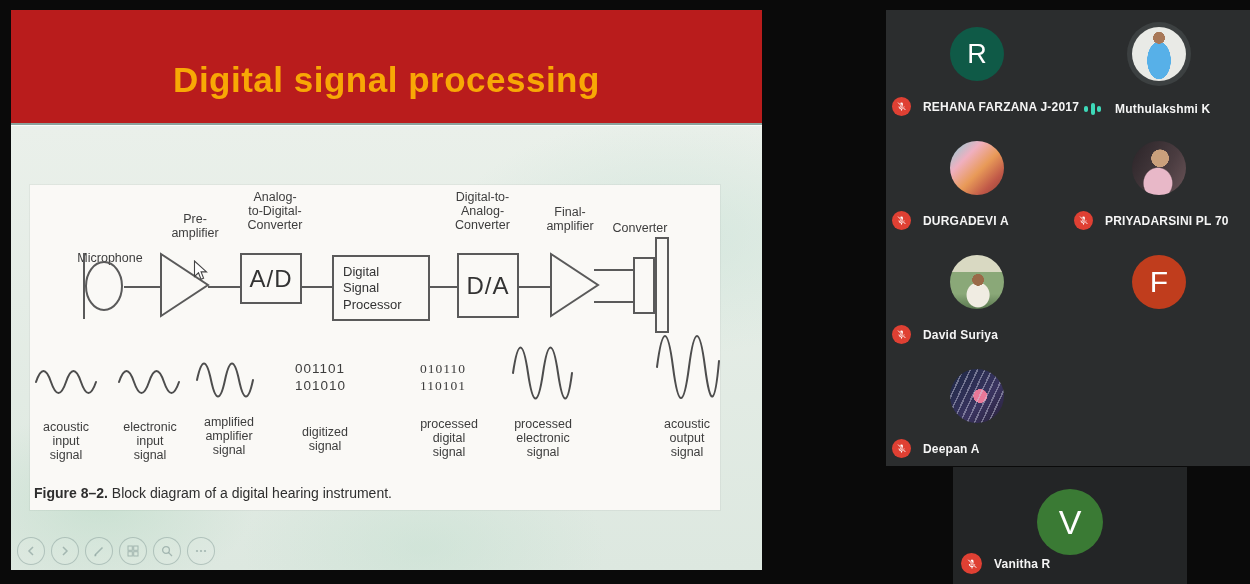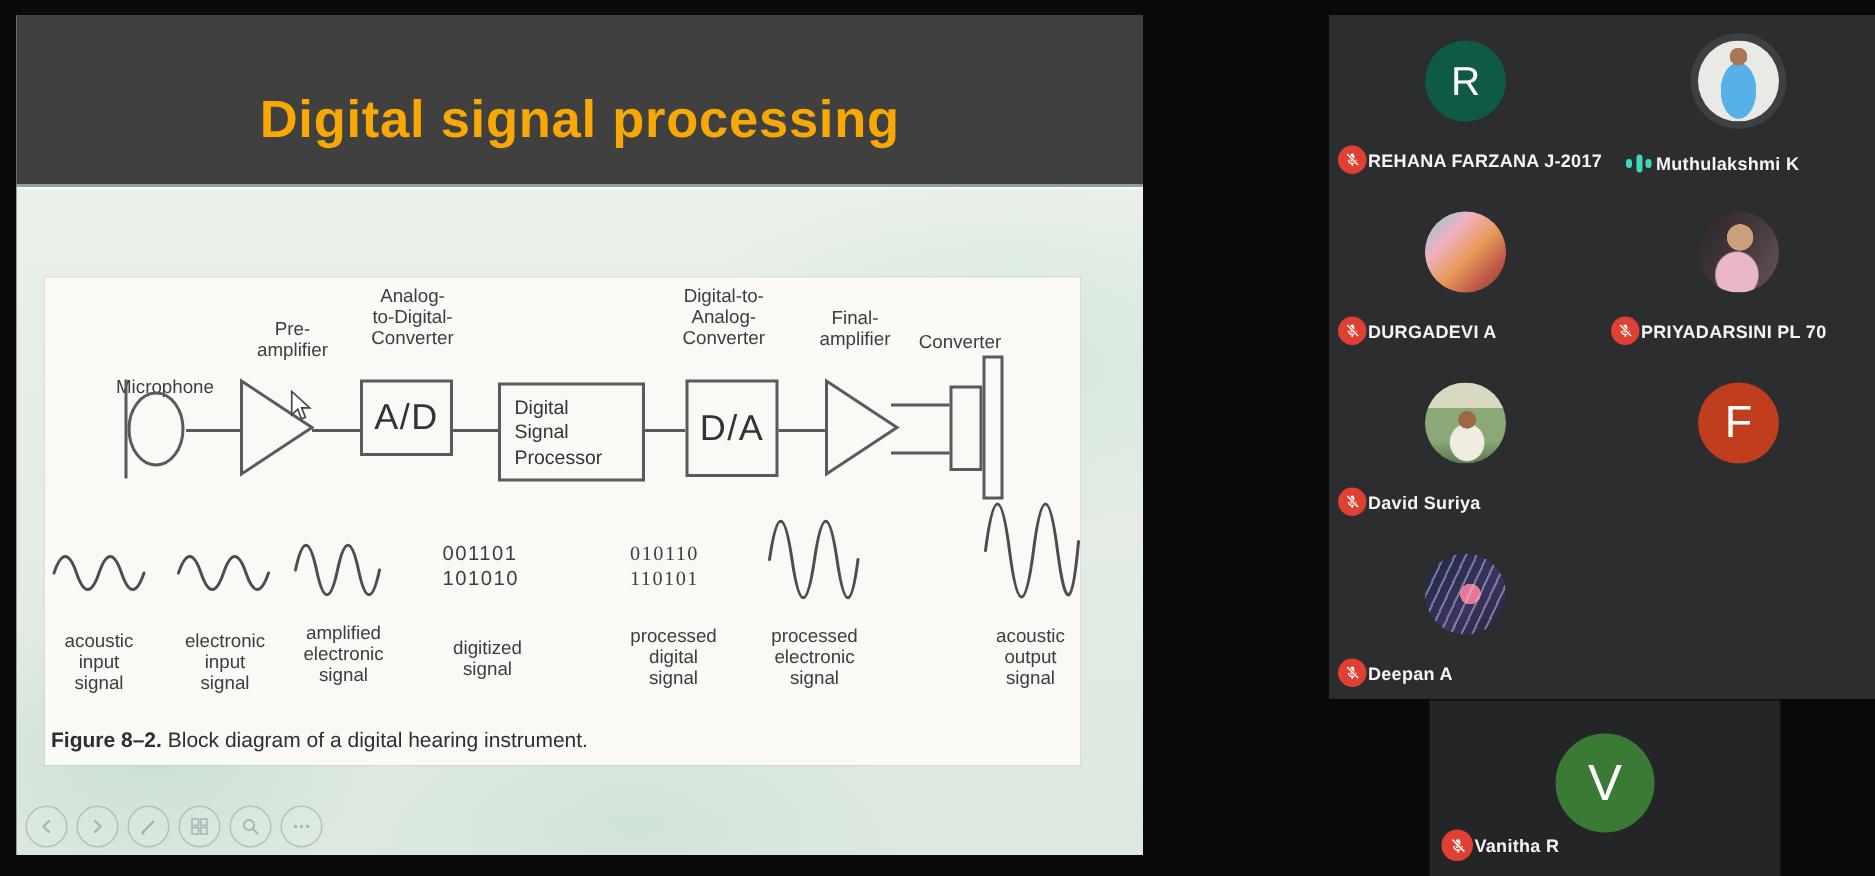--- a/index.html
+++ b/index.html
@@ -4,21 +4,21 @@
 <style>
   * { margin:0; padding:0; box-sizing:border-box; }
   html,body { width:1250px; height:584px; overflow:hidden; background:#0a0a0a;
               font-family:"Liberation Sans", sans-serif; }
   .stage { position:relative; width:1250px; height:584px; background:#0a0a0a; }
 
   
   .slide { position:absolute; left:11px; top:10px; width:751px; height:560px;
            background:#f0f2ee; overflow:hidden; }
   .slide-title-area { position:absolute; left:0; top:0; width:100%; height:113px;
-                      background:#404040; }
+                      background:#b91c1c; }
   .slide-title { margin-top:50px; text-align:center; font-size:35px; font-weight:bold;
                  color:#f8a805; letter-spacing:.5px; }
   .slide-divider { position:absolute; left:0; top:113px; width:100%; height:3px;
                    background:linear-gradient(180deg,#8ba39c 0 2px, rgba(255,255,255,.7) 2px); }
   .slide-body { position:absolute; left:0; top:116px; width:100%; height:444px;
       background:
         radial-gradient(ellipse 220px 130px at 12% 85%, rgba(186,218,198,.55), transparent 70%),
         radial-gradient(ellipse 320px 170px at 88% 25%, rgba(196,224,212,.5), transparent 70%),
         radial-gradient(ellipse 260px 140px at 55% 95%, rgba(190,222,204,.4), transparent 70%),
         linear-gradient(180deg,#eaf0ea, #dde8e0); }
@@ -54,21 +54,21 @@
             background:#2b2d2e; }
   .tile { position:absolute; width:182px; height:114px; }
   .tile-bottom { position:absolute; left:953px; top:467px; width:234px; height:117px;
                  background:#232526; }
   .avatar { position:absolute; left:50%; transform:translateX(-50%); top:17px;
             width:54px; height:54px; border-radius:50%; display:flex;
             align-items:center; justify-content:center; color:#fff;
             font-size:27px; font-weight:normal; overflow:hidden; }
   .avatar.ring { box-shadow:0 0 0 5px #3c4041; }
   .avatar-big { width:66px; height:66px; font-size:34px; top:22px; }
-  .namebar { position:absolute; left:6px; bottom:8px; display:flex; align-items:center; gap:1px; }
+  .namebar { position:absolute; left:6px; bottom:8px; display:flex; align-items:center; gap:12px; }
   .pname { color:#f5f5f5; font-size:12px; font-weight:bold; letter-spacing:.2px;
            white-space:nowrap; }
   .micoff { width:19px; height:19px; border-radius:50%; background:#df4033;
             display:flex; align-items:center; justify-content:center; flex:0 0 auto; }
   .speakbars { display:flex; align-items:center; gap:2.5px; height:14px; margin:0 2px; }
   .speakbars i { display:block; width:4px; border-radius:2px; background:#3ed9b9; }
   .speakbars i:nth-child(1){ height:6px; }
   .speakbars i:nth-child(2){ height:12px; }
   .speakbars i:nth-child(3){ height:6px; }
 
@@ -174,21 +174,21 @@
         <path d="M1,46 Q9,-16 17,46 T33,46 T49,46 T63,40" fill="none" stroke="#4d4d4d" stroke-width="2" stroke-linecap="round"></path>
       </svg>
 
       <div class="dlabel" style="left:0px;  top:235px; width:72px;">acoustic
 input
 signal</div>
       <div class="dlabel" style="left:82px; top:235px; width:76px;">electronic
 input
 signal</div>
       <div class="dlabel" style="left:158px; top:230px; width:82px;">amplified
-electronic
+amplifier
 signal</div>
       <div class="dlabel" style="left:255px; top:240px; width:80px;">digitized
 signal</div>
       <div class="dlabel" style="left:378px; top:232px; width:82px;">processed
 digital
 signal</div>
       <div class="dlabel" style="left:470px; top:232px; width:86px;">processed
 electronic
 signal</div>
       <div class="dlabel" style="left:617px; top:232px; width:80px;">acoustic

